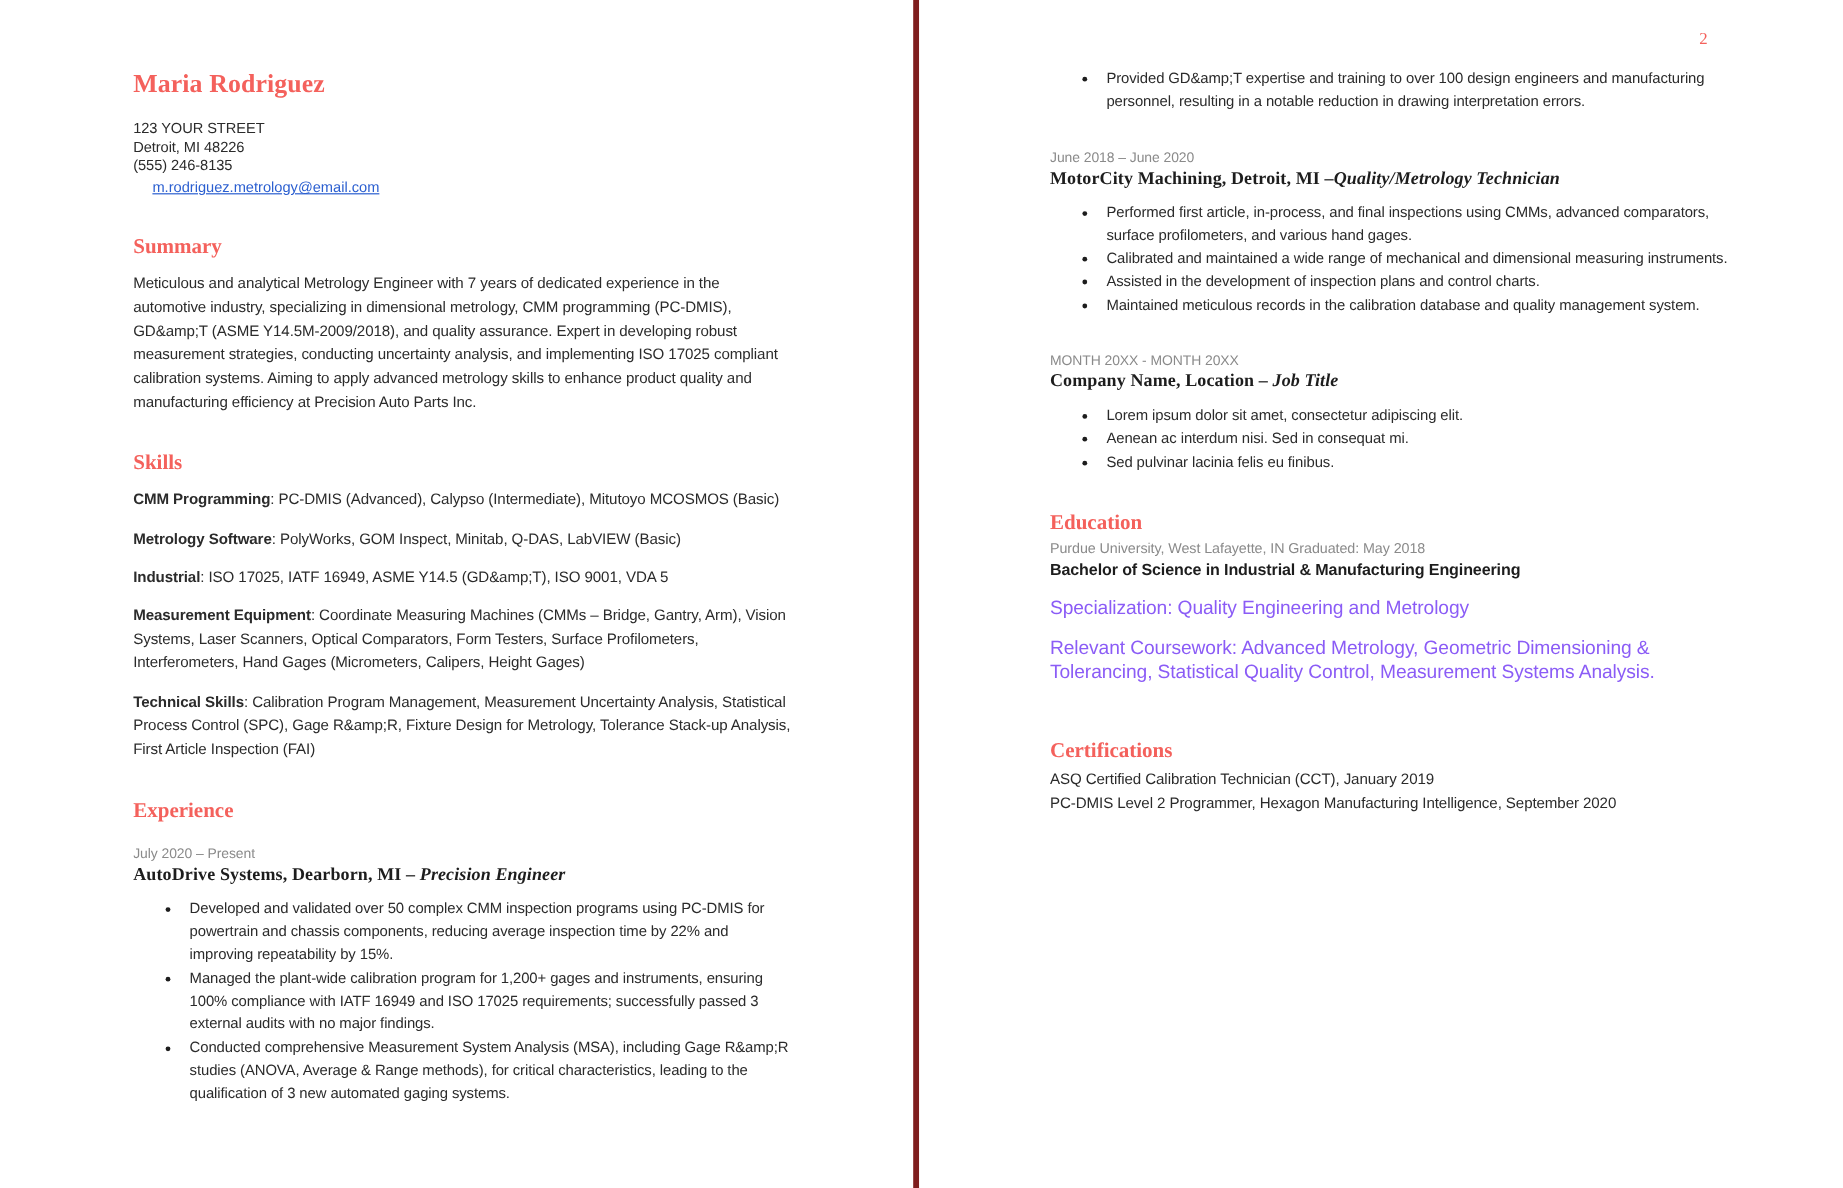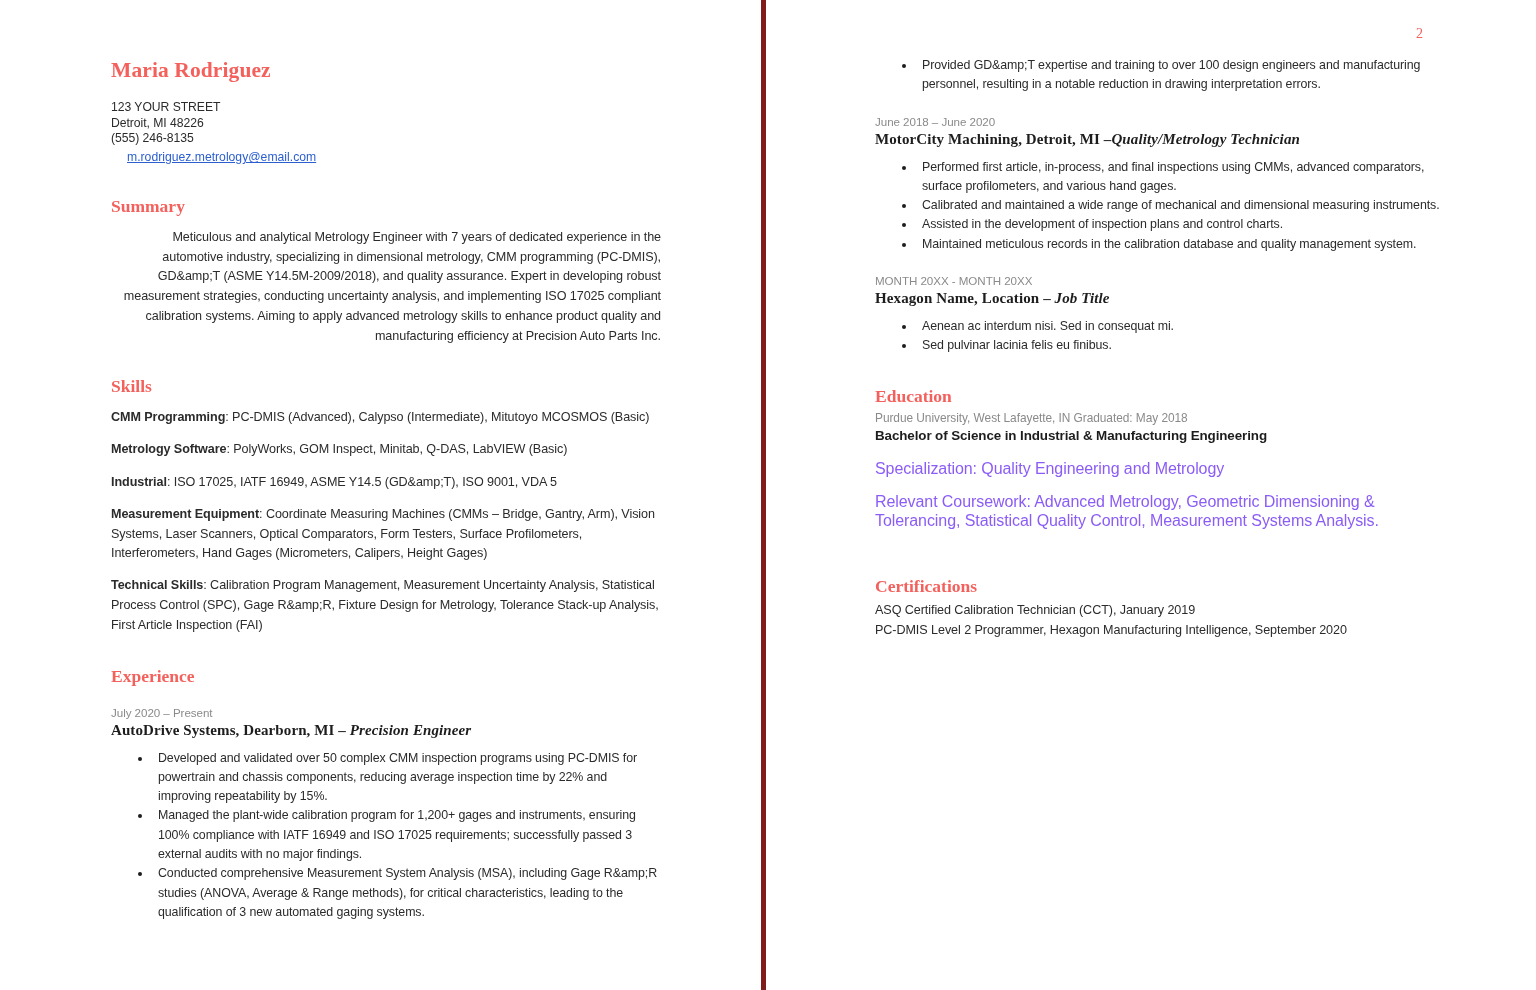--- a/index.html
+++ b/index.html
@@ -86,33 +86,32 @@
     line-height: 1.2;
   }
   .sec-head.tight { margin-bottom: 3px; }
 
   .para {
     font-size: 12.6px;
     line-height: 19.7px;
     color: #2b2b2b;
     margin: 0 0 0 0;
     letter-spacing: -.08px;
-    text-align: right;
   }
   .skill-row {
     font-size: 12.6px;
     line-height: 19.7px;
     color: #2b2b2b;
     margin-bottom: 12.5px;
     letter-spacing: -.08px;
   }
   .skill-row:last-child { margin-bottom: 0; }
   .skill-label { font-weight: bold; }
 
-  .job { margin-top: 19px; }
+  .job { margin-top: 29px; }
   .job-first { margin-top: 18px; }
   .job-date {
     font-size: 11.6px;
     color: #8a8a8a;
     line-height: 15px;
     letter-spacing: -.05px;
   }
   .job-title-line {
     font-family: "Liberation Serif", serif;
     font-size: 15px;
@@ -252,23 +251,24 @@
           <li>Performed first article, in-process, and final inspections using CMMs, advanced comparators, surface profilometers, and various hand gages.</li>
           <li>Calibrated and maintained a wide range of mechanical and dimensional measuring instruments.</li>
           <li>Assisted in the development of inspection plans and control charts.</li>
           <li>Maintained meticulous records in the calibration database and quality management system.</li>
         </ul>
       </div>
 
       <div class="job">
         <div class="job-date">MONTH 20XX - MONTH 20XX</div>
         <div class="job-title-line">
-          <span>Hexagon Name, Location</span><span> – </span><span class="job-role">Job Title</span>
+          <span>Company Name, Location</span><span> – </span><span class="job-role">Job Title</span>
         </div>
         <ul class="bullets">
+          <li>Lorem ipsum dolor sit amet, consectetur adipiscing elit.</li>
           <li>Aenean ac interdum nisi. Sed in consequat mi.</li>
           <li>Sed pulvinar lacinia felis eu finibus.</li>
         </ul>
       </div>
 
       <div class="sec-head tight">Education</div>
       <div>
         <div class="edu-school">Purdue University, West Lafayette, IN Graduated: May 2018</div>
         <div class="edu-degree">Bachelor of Science in Industrial &amp; Manufacturing Engineering</div>
         <div class="edu-line">Specialization: Quality Engineering and Metrology</div>

